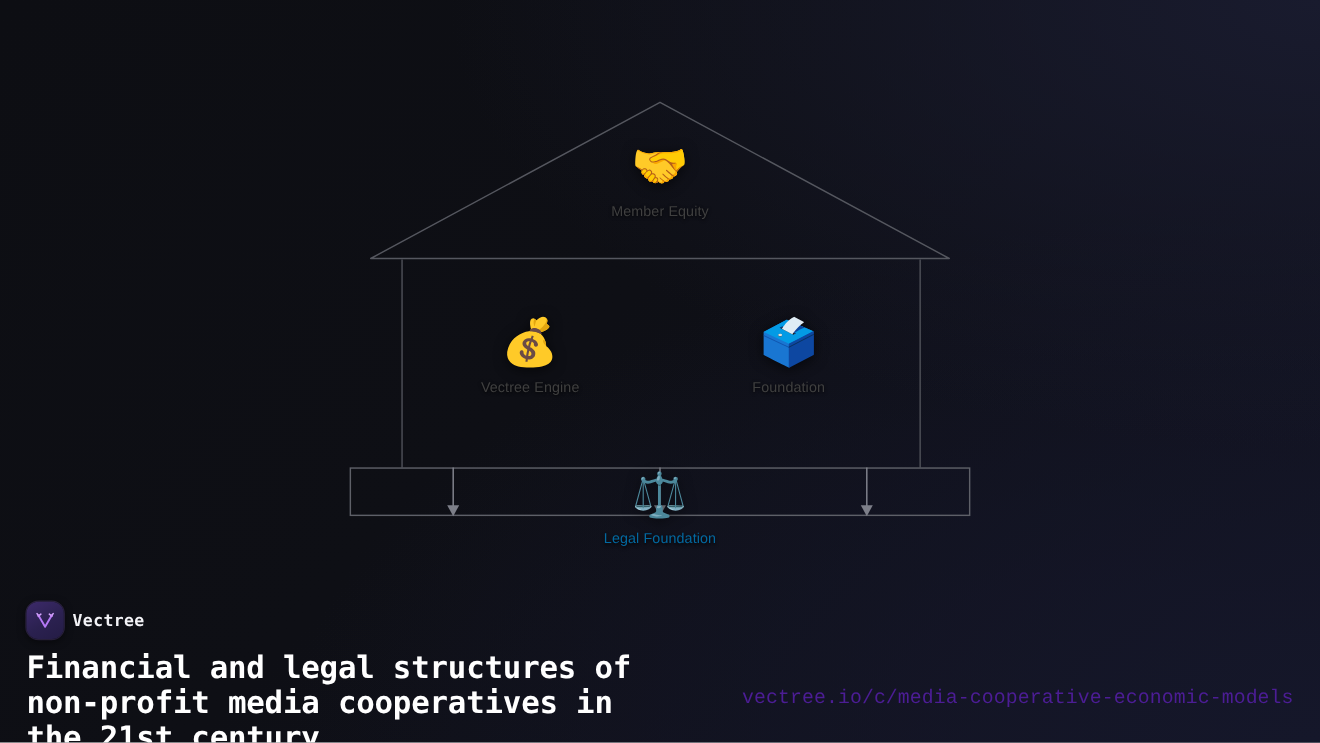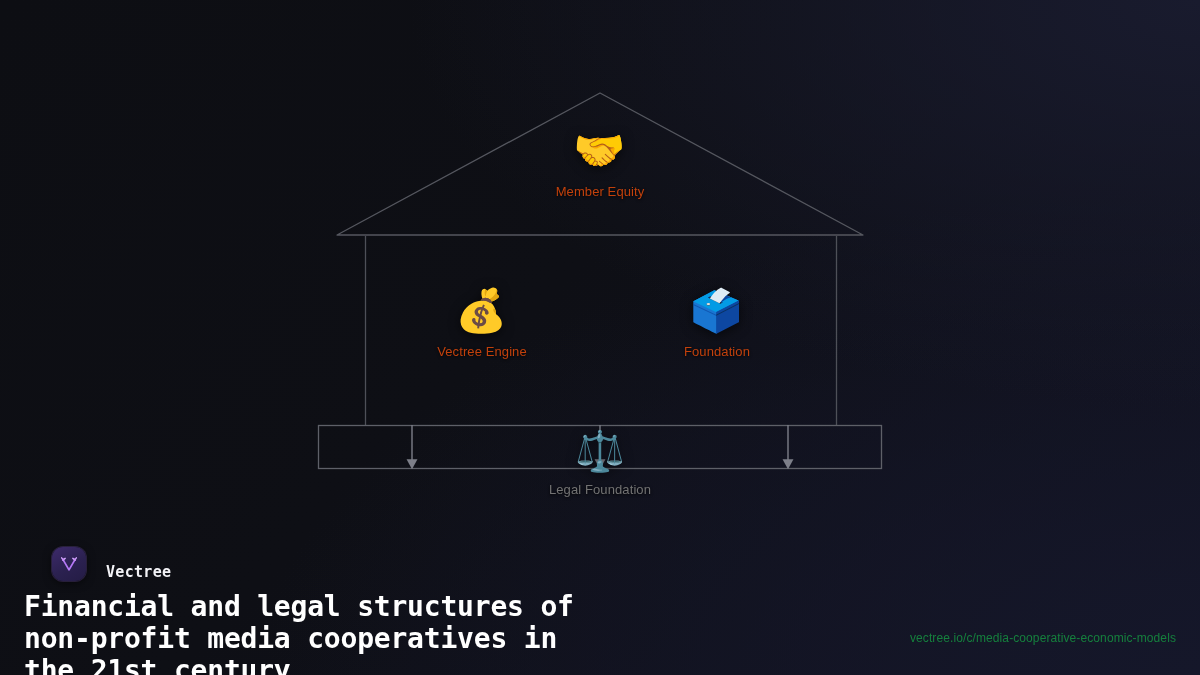--- a/index.html
+++ b/index.html
@@ -20,36 +20,36 @@
 
   .node { position:absolute; text-align:center; width:200px; }
   .node .glyph {
     font-size:42px; line-height:46px;
     font-family:"DejaVu Sans","Liberation Sans",sans-serif;
     display:block;
     filter: drop-shadow(0 2px 6px rgba(0,0,0,.6));
   }
   .node .label {
     display:block; margin-top:10px;
-    font-size:13px; letter-spacing:.1px; color:#c2410c;
+    font-size:13px; letter-spacing:.1px; color:#404040;
     text-shadow:0 1px 3px rgba(0,0,0,.85);
   }
-  .node.dim .label { color:#737373; }
+  .node.dim .label { color:#0369a1; }
 
   #node-member   { left:500px; top:128px; }
   #node-capital  { left:382px; top:288px; }
   #node-gov      { left:617px; top:288px; }
   #node-legal    { left:500px; top:428px; }
   #node-legal .glyph { font-size:40px; }
   #node-legal .label { margin-top:8px; }
 
   
   #footer { position:absolute; left:0; right:0; bottom:0; height:170px; }
 
-  #brand { position:absolute; left:24px; top:42px; display:flex; align-items:flex-end; gap:20px;margin-left:28px; }
+  #brand { position:absolute; left:24px; top:42px; display:flex; align-items:center; gap:8px; }
   #brand-logo {
     width:34px; height:34px; border-radius:11px;
     background:linear-gradient(150deg,#3d2a6b 0%,#2b2150 55%,#241c45 100%);
     box-shadow:0 0 0 1px rgba(150,110,220,.22), 0 2px 8px rgba(0,0,0,.6);
     display:flex; align-items:center; justify-content:center;
   }
   #brand-name {
     font-family:"DejaVu Sans Mono","Liberation Mono",monospace;
     font-size:15px; font-weight:700; color:#f2f2f6; letter-spacing:.3px;
   }
@@ -57,22 +57,22 @@
   #headline {
     position:absolute; left:24px; top:86px; width:760px;
     font-family:"DejaVu Sans Mono","Liberation Mono",monospace;
     font-weight:700; font-size:28px; line-height:32px;
     color:#ffffff; letter-spacing:-.2px;
     white-space:pre-wrap;
   }
 
   #url {
     position:absolute; right:24px; bottom:30px;
-    font-family:Liberation Sans, sans-serif;
-    font-size:12px; color:#15803d; letter-spacing:.1px;
+    font-family:Liberation Mono, monospace;
+    font-size:18px; color:#4c1d95; letter-spacing:.1px;
   }
 </style>
 </head>
 <body>
 
 <div id="stage">
 
   <svg id="diagram-svg" viewBox="0 0 1200 675" xmlns="http://www.w3.org/2000/svg">
     <defs>
       <marker id="arrowhead" markerWidth="9" markerHeight="9" refX="3.4" refY="4.5" orient="auto" markerUnits="strokeWidth">

